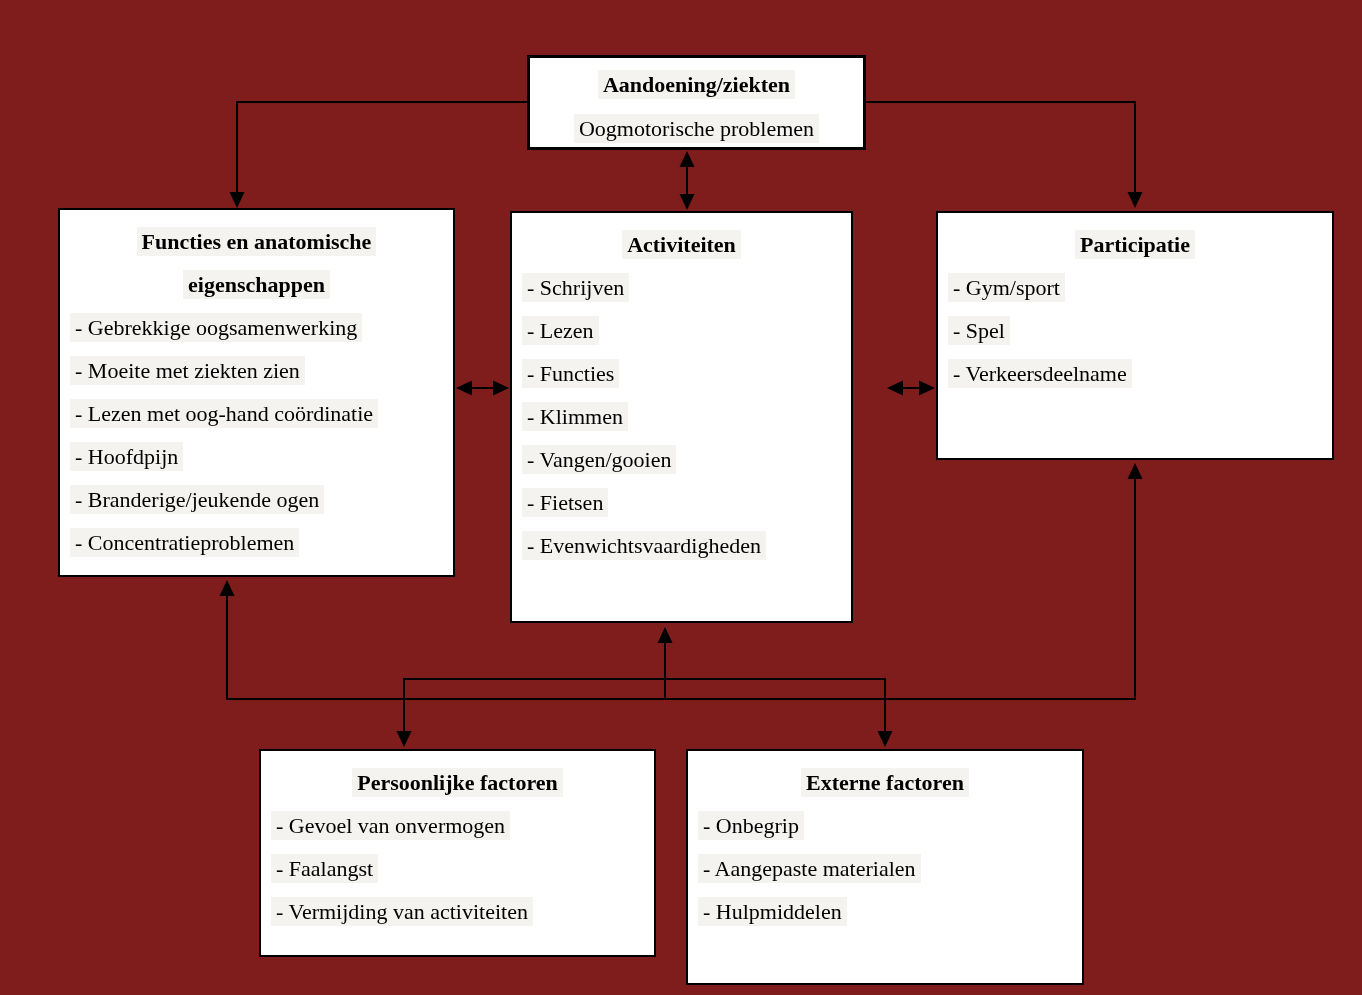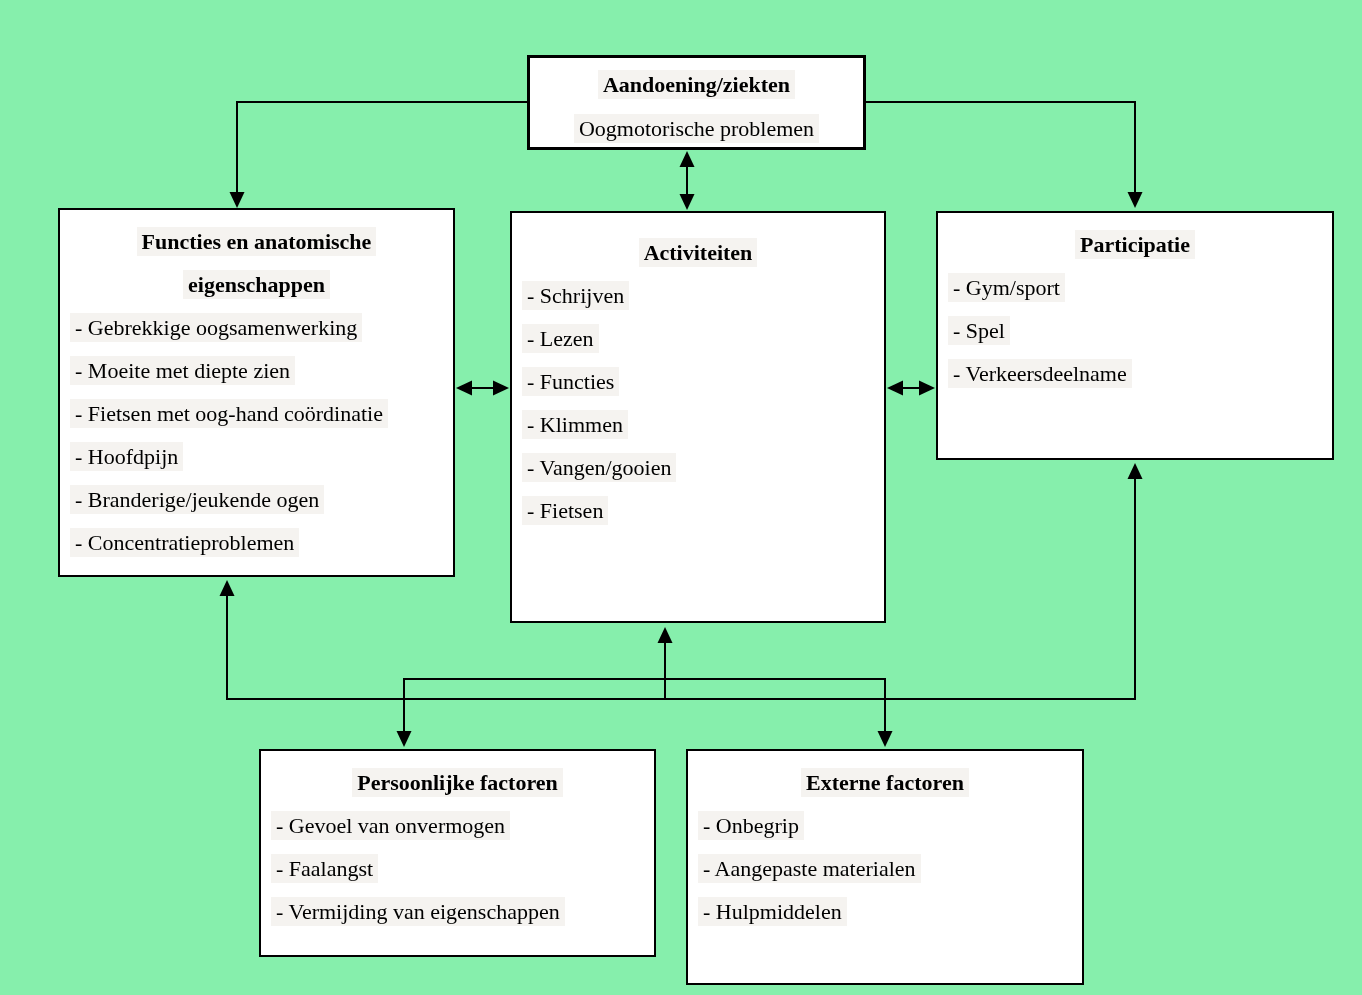--- a/index.html
+++ b/index.html
@@ -4,21 +4,21 @@
 <style>
   html, body {
     margin: 0;
     padding: 0;
     background: #ffffff;
   }
   #stage {
     position: relative;
     width: 1362px;
     height: 995px;
-    background: #86efac;
+    background: #7f1d1d;
     font-family: "Liberation Serif", "DejaVu Serif", serif;
     font-size: 22px;
     color: #000000;
     overflow: hidden;
   }
   .box {
     position: absolute;
     background: #ffffff;
     border: 2px solid #000000;
     box-sizing: border-box;
@@ -117,55 +117,56 @@
   </div>
 
   <div class="box" style="left:58px; top:208px; width:397px; height:369px; padding-top:10px;">
     <span class="row center">
       <span class="hl bold">Functies en anatomische</span>
     </span>
     <span class="row center">
       <span class="hl bold">eigenschappen</span>
     </span>
     <span class="row"><span class="hl">- Gebrekkige oogsamenwerking</span></span>
-    <span class="row"><span class="hl">- Moeite met diepte zien</span></span>
-    <span class="row"><span class="hl">- Fietsen met oog-hand coördinatie</span></span>
+    <span class="row"><span class="hl">- Moeite met ziekten zien</span></span>
+    <span class="row"><span class="hl">- Lezen met oog-hand coördinatie</span></span>
     <span class="row"><span class="hl">- Hoofdpijn</span></span>
     <span class="row"><span class="hl">- Branderige/jeukende ogen</span></span>
     <span class="row"><span class="hl">- Concentratieproblemen</span></span>
   </div>
 
-  <div class="box" style="left:510px; top:211px; width:376px; height:412px; padding-top:18px;">
+  <div class="box" style="left:510px; top:211px; width:343px; height:412px; padding-top:10px;">
     <span class="row center">
       <span class="hl bold">Activiteiten</span>
     </span>
     <span class="row"><span class="hl">- Schrijven</span></span>
     <span class="row"><span class="hl">- Lezen</span></span>
     <span class="row"><span class="hl">- Functies</span></span>
     <span class="row"><span class="hl">- Klimmen</span></span>
     <span class="row"><span class="hl">- Vangen/gooien</span></span>
     <span class="row"><span class="hl">- Fietsen</span></span>
+    <span class="row"><span class="hl">- Evenwichtsvaardigheden</span></span>
   </div>
 
   <div class="box" style="left:936px; top:211px; width:398px; height:249px; padding-top:10px;">
     <span class="row center">
       <span class="hl bold">Participatie</span>
     </span>
     <span class="row"><span class="hl">- Gym/sport</span></span>
     <span class="row"><span class="hl">- Spel</span></span>
     <span class="row"><span class="hl">- Verkeersdeelname</span></span>
   </div>
 
   <div class="box" style="left:259px; top:749px; width:397px; height:208px; padding-top:10px;">
     <span class="row center">
       <span class="hl bold">Persoonlijke factoren</span>
     </span>
     <span class="row"><span class="hl">- Gevoel van onvermogen</span></span>
     <span class="row"><span class="hl">- Faalangst</span></span>
-    <span class="row"><span class="hl">- Vermijding van eigenschappen</span></span>
+    <span class="row"><span class="hl">- Vermijding van activiteiten</span></span>
   </div>
 
   <div class="box" style="left:686px; top:749px; width:398px; height:236px; padding-top:10px;">
     <span class="row center">
       <span class="hl bold">Externe factoren</span>
     </span>
     <span class="row"><span class="hl">- Onbegrip</span></span>
     <span class="row"><span class="hl">- Aangepaste materialen</span></span>
     <span class="row"><span class="hl">- Hulpmiddelen</span></span>
   </div>

